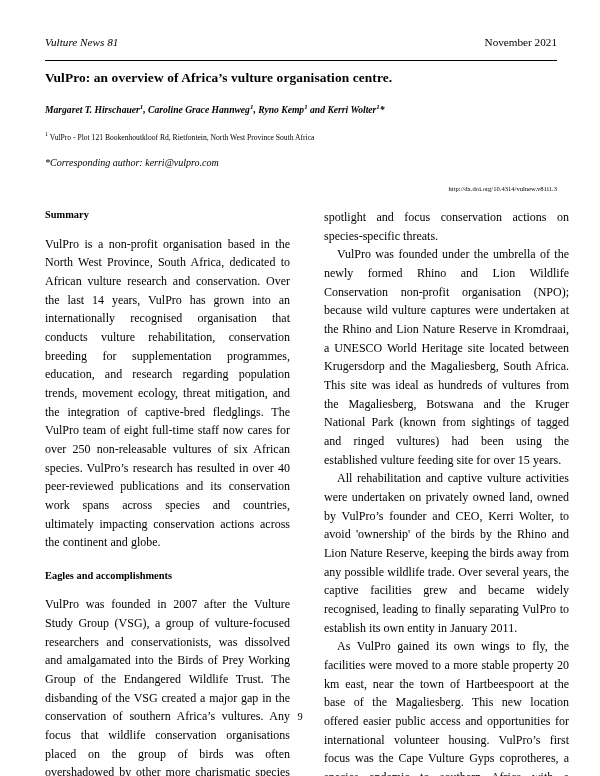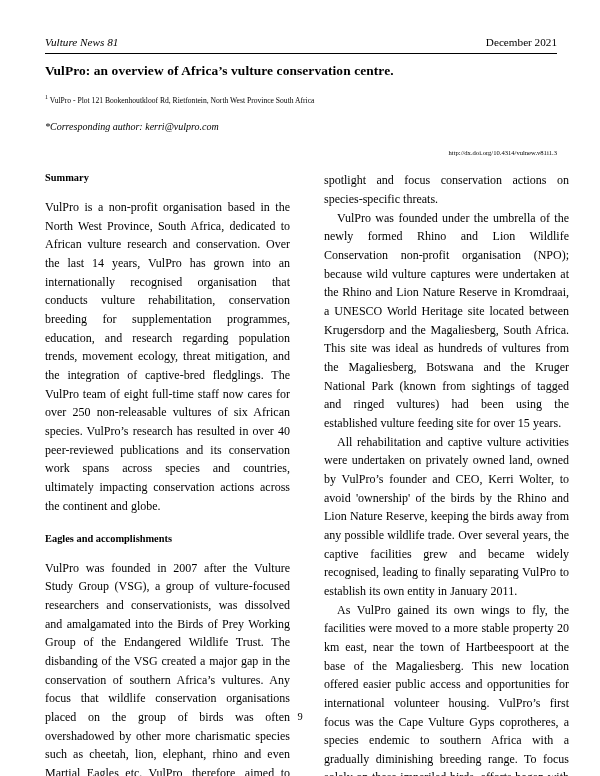--- a/index.html
+++ b/index.html
@@ -29,21 +29,21 @@
     top: 36px;
     width: 512px;
   }
 
   
   .running-head {
     display: flex;
     justify-content: space-between;
     align-items: center;
     border-bottom: 1px solid #000;
-    padding-bottom: 4px;
+    padding-bottom: 11px;
     font-size: 11.2px;
     line-height: 1.2;
   }
   .running-head .journal {
     font-style: italic;
   }
   .running-head .issue-date {
     font-style: normal;
   }
 
@@ -129,25 +129,28 @@
   }
 </style>
 </head>
 <body>
 
 <div class="page">
   <div class="content">
 
     <div class="running-head">
       <span class="journal">Vulture News 81</span>
-      <span class="issue-date">December 2021</span>
+      <span class="issue-date">November 2021</span>
     </div>
 
-    <div class="article-title">VulPro:  an overview of Africa’s vulture conservation centre.</div>
+    <div class="article-title">VulPro:  an overview of Africa’s vulture organisation centre.</div>
 
+    <div class="authors">
+      <span>Margaret T. Hirschauer<sup>1</sup>, Caroline Grace Hannweg<sup>1</sup>, Ryno Kemp<sup>1</sup> and Kerri Wolter<sup>1</sup>*</span>
+    </div>
 
     <div class="affiliation">
       <sup>1</sup> VulPro - Plot 121 Bookenhoutkloof Rd, Rietfontein, North West Province South Africa
     </div>
 
     <div class="corresponding">*Corresponding author: kerri@vulpro.com</div>
 
     <div class="doi">http://dx.doi.org/10.4314/vulnew.v81i1.3</div>
 
     <div class="columns">

